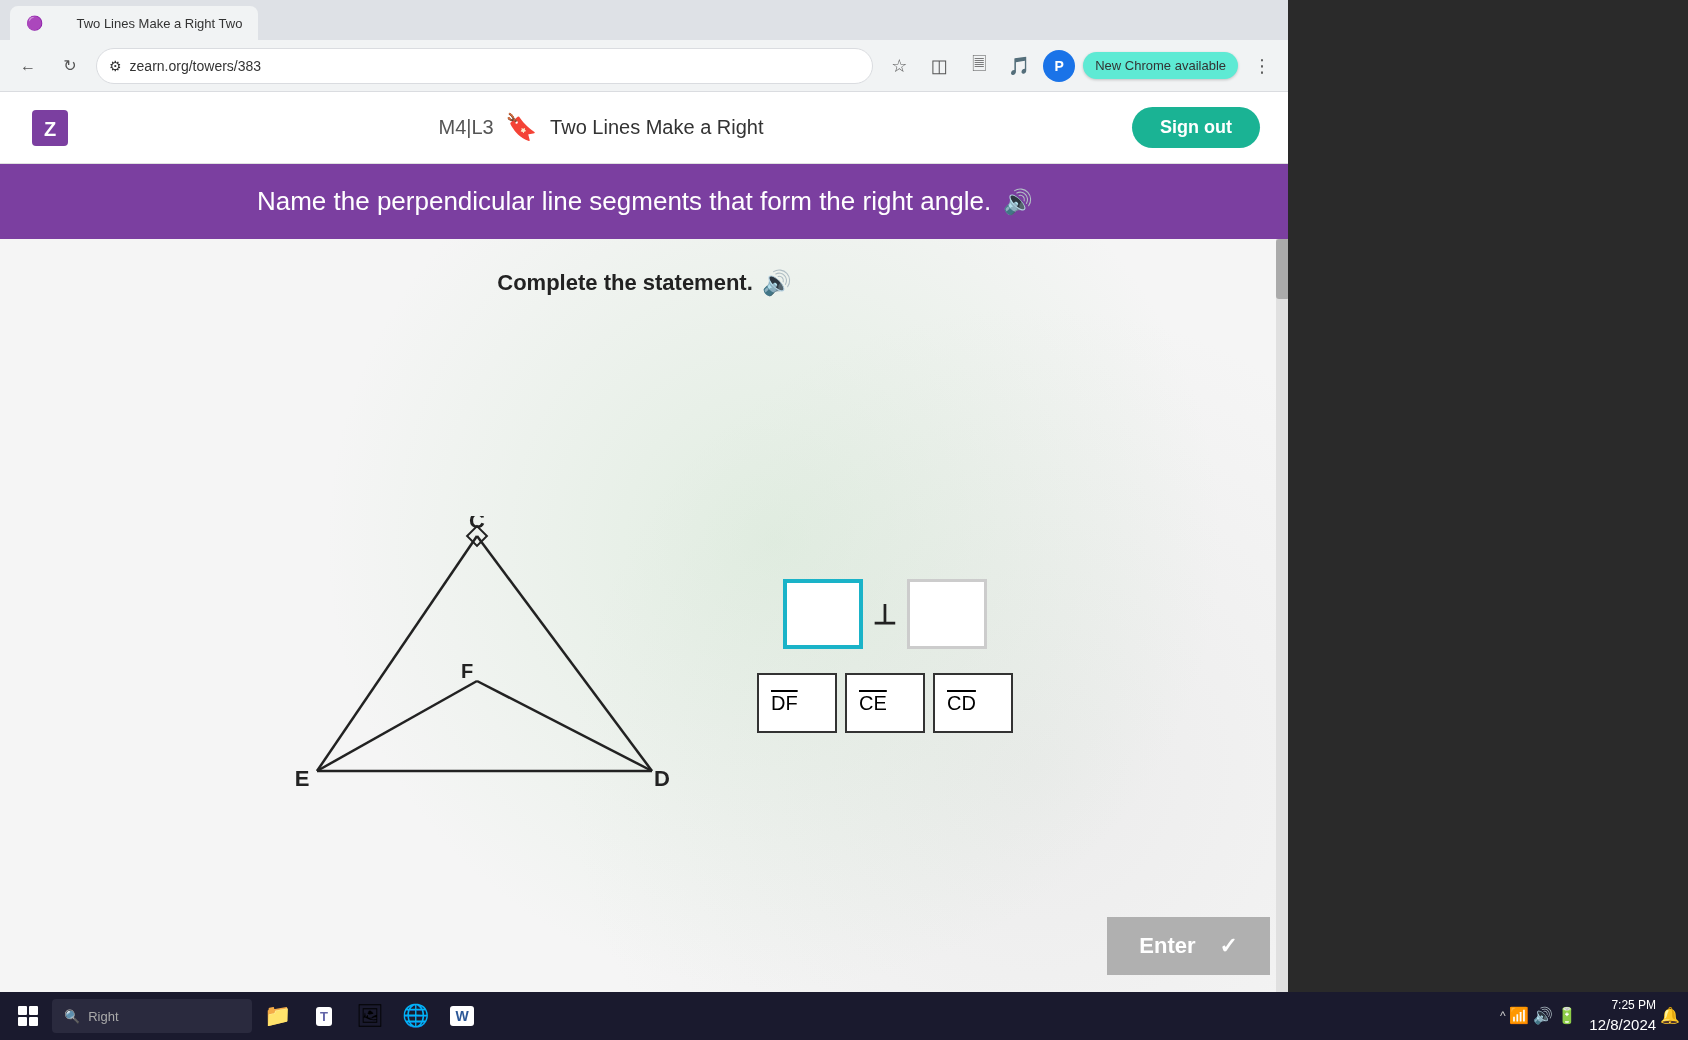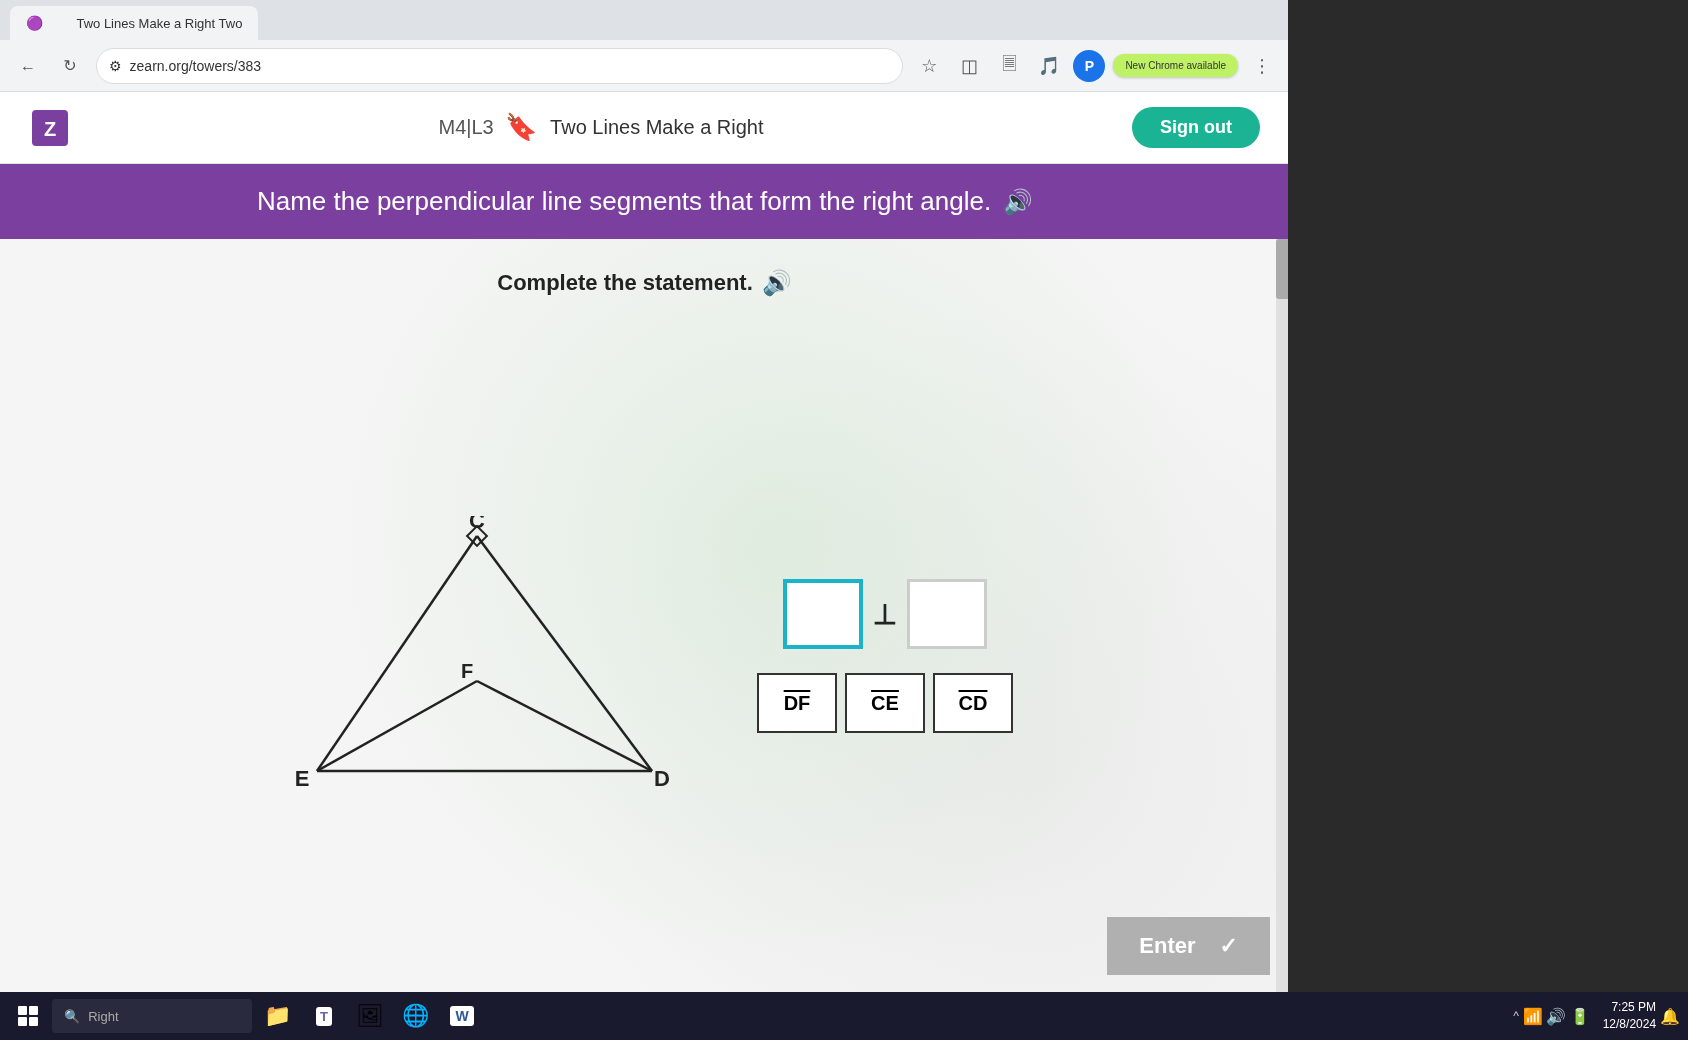--- a/index.html
+++ b/index.html
@@ -108,24 +108,24 @@
       display: flex;
       align-items: center;
       justify-content: center;
       font-size: 14px;
       font-weight: bold;
       cursor: pointer;
       border: none;
     }
 
     .new-chrome-badge {
-      background: #bef264;
+      background: #5eead4;
       border-radius: 20px;
       padding: 6px 12px;
-      font-size: 10px;
+      font-size: 13px;
       color: #333;
       box-shadow: 0 1px 3px rgba(0,0,0,0.2);
       cursor: pointer;
       white-space: nowrap;
     }
 
     
     .main-content {
       background: white;
       width: 100%;
@@ -275,25 +275,25 @@
       align-items: center;
       gap: 8px;
     }
 
     .option-btn {
       min-width: 80px;
       height: 60px;
       border: 2px solid #333;
       background: white;
       font-size: 20px;
-      font-weight: bold;
-      cursor: pointer;
-      display: flex;
-      align-items: center;
-      justify-content: center;
+      font-weight: normal;
+      cursor: pointer;
+      display: flex;
+      align-items: center;
+      justify-content: flex-start;
       position: relative;
       padding: 0 12px;
     }
 
     .option-btn .overline {
       text-decoration: overline;
       font-size: 20px;
     }
 
     
@@ -566,18 +566,18 @@
   </div>
 
   <div class="taskbar-icons">
     <span style="color:#ccc; font-size:12px;">^</span>
     <span style="color:white; font-size:16px;">📶</span>
     <span style="color:white; font-size:16px;">🔊</span>
     <span style="color:white; font-size:16px;">🔋</span>
     <div class="system-tray">
       <div class="clock-area">
         <div style="font-size:12px; color:white;">7:25 PM</div>
-        <div style="font-size:12px; color:white;text-align:right;">12/8/2024</div>
+        <div style="font-size:15px; color:white;text-align:right;">12/8/2024</div>
       </div>
     </div>
     <span style="color:white; font-size:16px;">🔔</span>
   </div>
 </div>
 
 </body></html>

